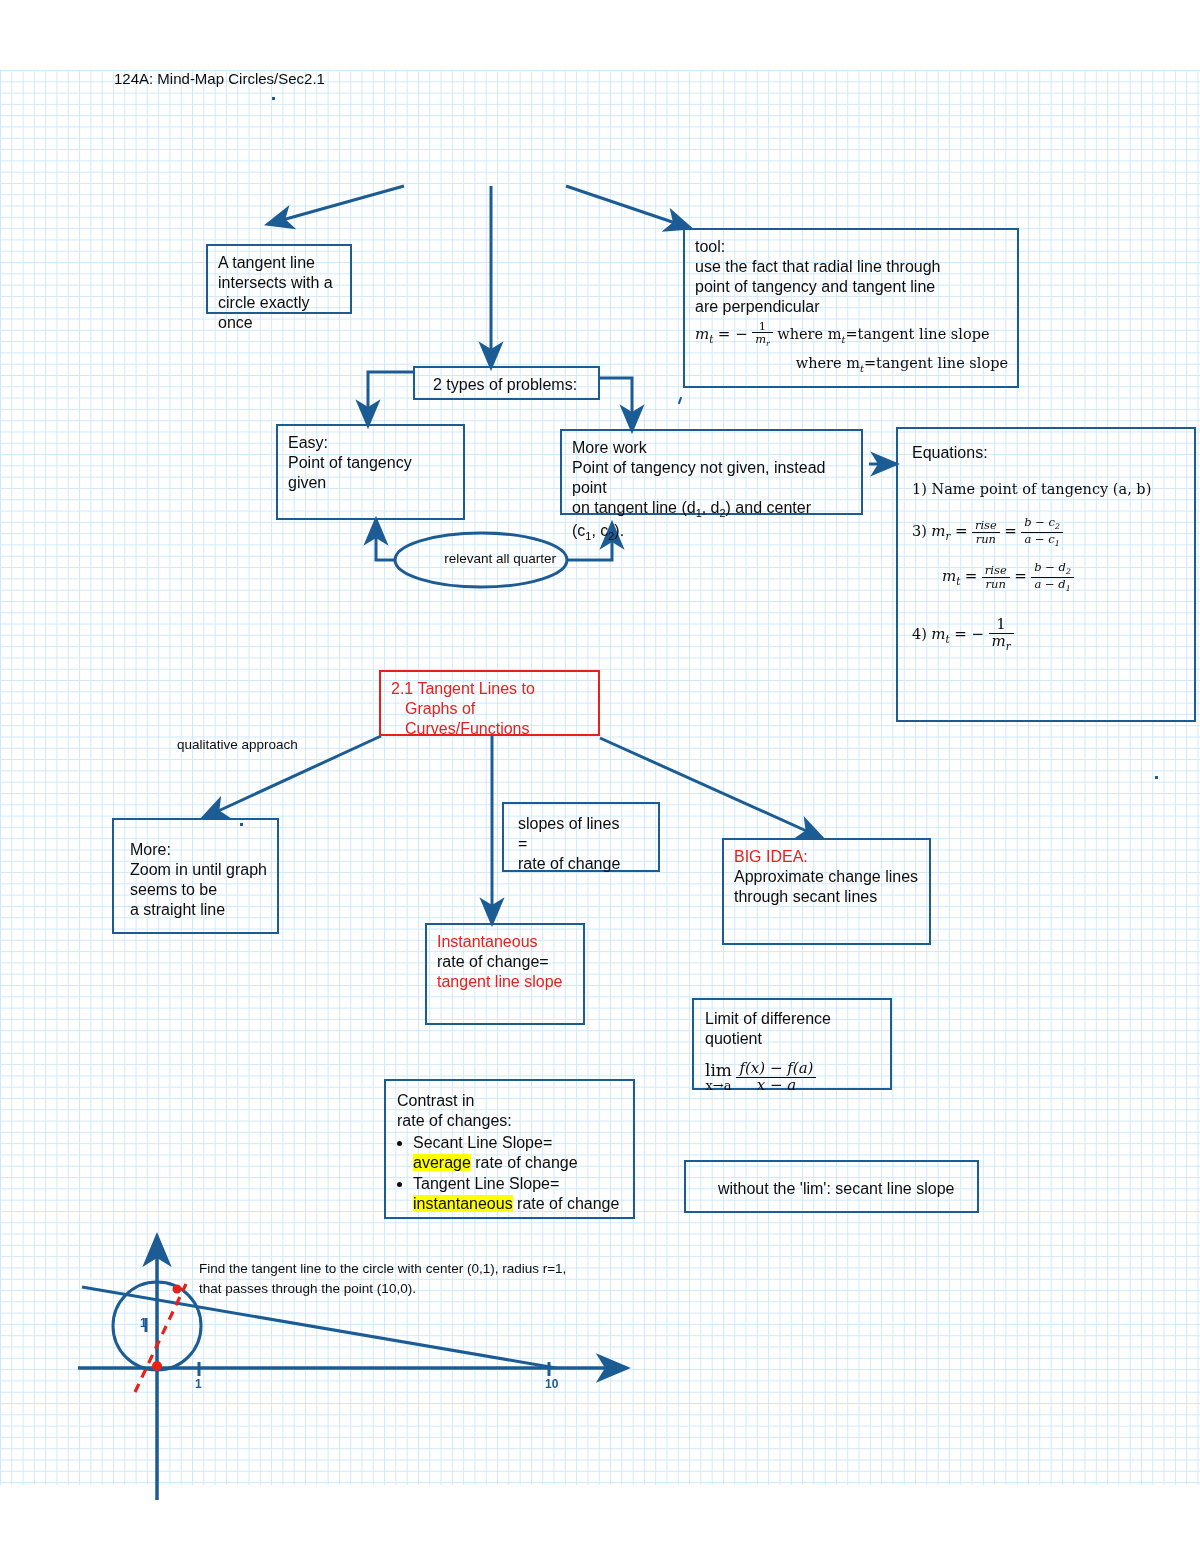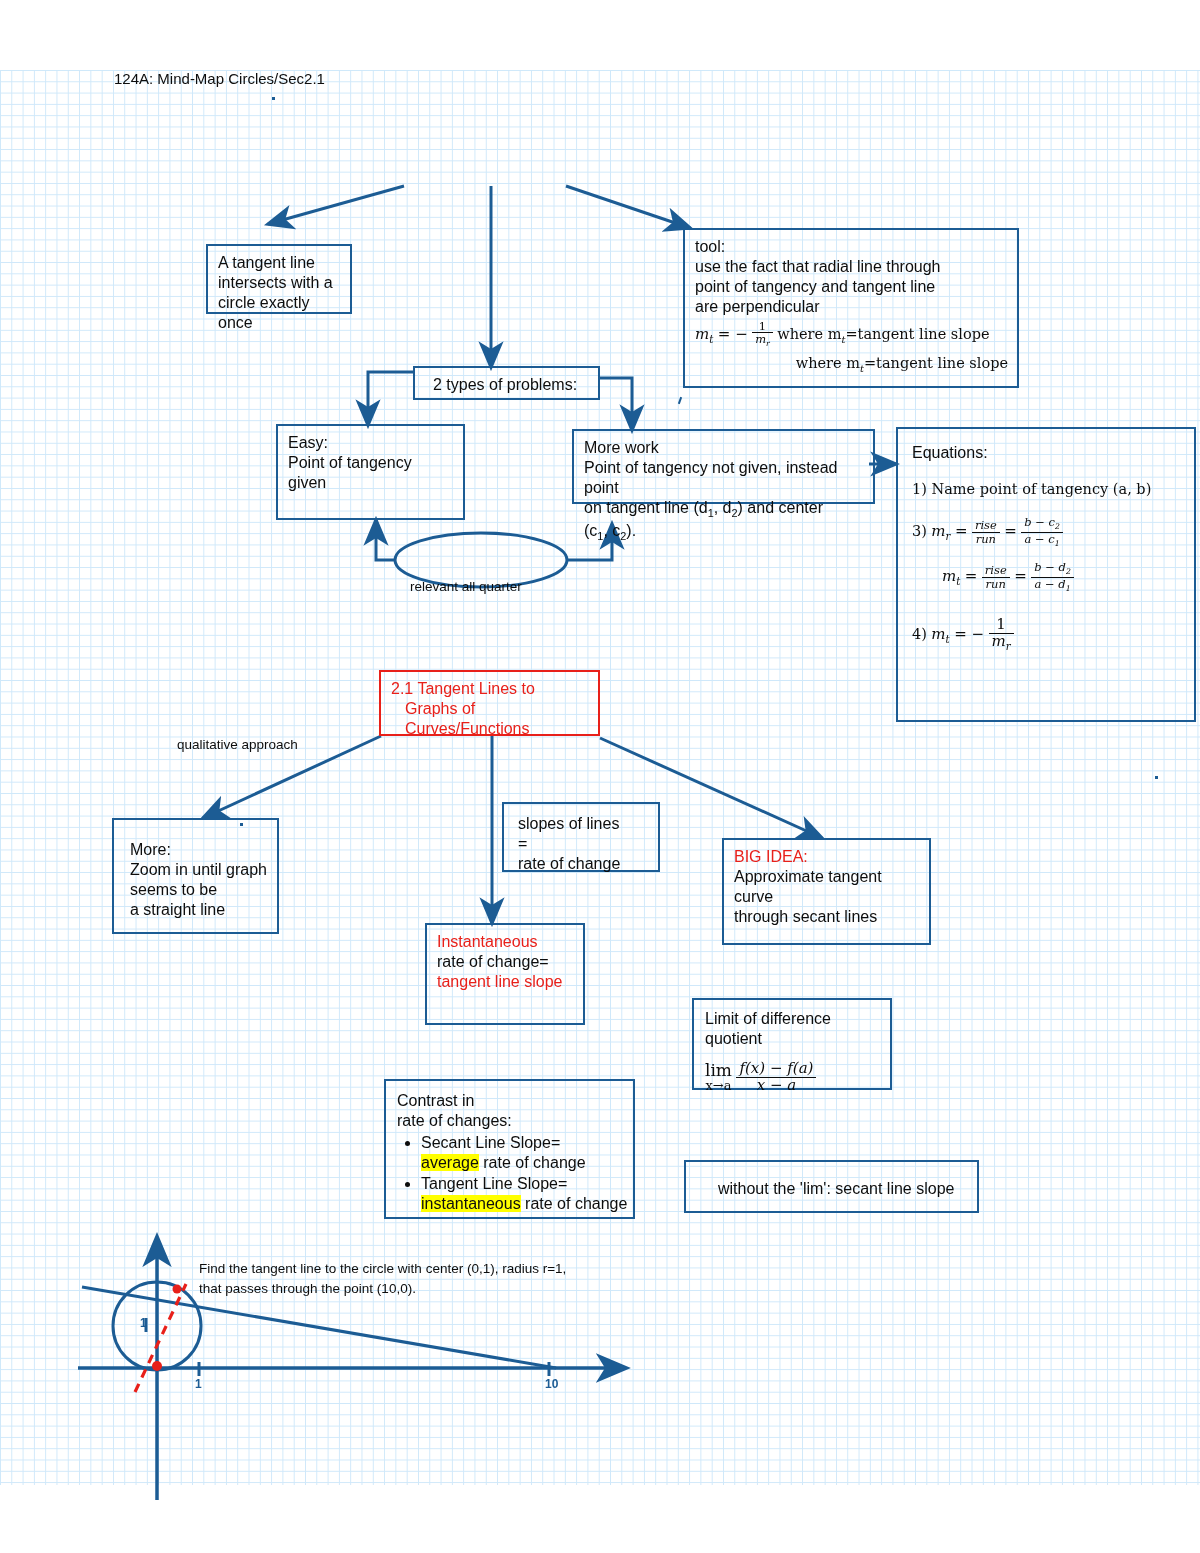--- a/index.html
+++ b/index.html
@@ -49,21 +49,21 @@
   .frac{display:inline-block;vertical-align:middle;text-align:center;line-height:1.05;}
   .frac .nu{display:block;border-bottom:1.3px solid #0d0d0d;padding:0 3px;font-size:11.5px;}
   .frac .de{display:block;padding:0 3px;font-size:11.5px;}
   .frac.big .nu{font-size:15px;}
   .frac.big .de{font-size:15px;}
   sub{font-size:.68em;}
   .lim{display:inline-block;text-align:center;line-height:1;vertical-align:middle;
        font-family:"DejaVu Serif",serif;font-style:normal;}
   .lim .l1{display:block;font-size:17px;}
   .lim .l2{display:block;font-size:13px;}
-  ul.bul{margin:2px 0 0 8px;padding-left:16px;}
+  ul.bul{margin:2px 0 0 0;padding-left:16px;}
   ul.bul li{margin:1px 0;}
 </style>
 </head>
 <body>
 
 <div id="page">
 
   <div id="grid"></div>
 
   <svg class="layer" viewBox="0 0 1200 1553" width="1200" height="1553">
@@ -134,32 +134,32 @@
 
   <div class="node box" style="left:413px;top:366px;width:187px;height:34px;padding:7px 0 0 18px;">
     <div>2 types of problems:</div>
   </div>
 
   <div class="node box pad" style="left:276px;top:424px;width:189px;height:96px;">
     <div>Easy:</div>
     <div>Point of tangency given</div>
   </div>
 
-  <div class="node box pad" style="left:572px;top:429px;width:303px;height:75px;">
+  <div class="node box pad" style="left:560px;top:429px;width:303px;height:86px;">
     <div>More work</div>
     <div>Point of tangency not given, instead point</div>
     <div>
       <span>on tangent line (d</span><sub>1</sub><span>, d</span><sub>2</sub><span>) and center</span>
     </div>
     <div>
       <span>(c</span><sub>1</sub><span>, c</span><sub>2</sub><span>).</span>
     </div>
   </div>
 
-  <div class="txt" style="left:410px;top:579px;width:146px;text-align:left;">relevant all quarter</div>
+  <div class="txt" style="left:410px;top:551px;width:146px;text-align:right;">relevant all quarter</div>
 
   <div class="node box" style="left:896px;top:427px;width:300px;height:295px;padding:14px 10px 0 14px;">
     <div>Equations:</div>
     <div style="margin-top:16px;">
       <span class="mu" style="font-size:14.5px;">1)  Name point of tangency (a, b)</span>
     </div>
     <div style="margin-top:17px;white-space:nowrap;">
       <span class="mu" style="font-size:14.5px;">3)</span>
       <span class="m"><span>m</span><sub>r</sub></span>
       <span class="mu" style="font-size:15px;">=</span>
@@ -219,21 +219,21 @@
   </div>
 
   <div class="node box pad" style="left:425px;top:923px;width:160px;height:102px;">
     <div class="red">Instantaneous</div>
     <div>rate of change=</div>
     <div class="red">tangent line slope</div>
   </div>
 
   <div class="node box pad" style="left:722px;top:838px;width:209px;height:107px;">
     <div class="red">BIG IDEA:</div>
-    <div>Approximate tangent curve</div>
+    <div>Approximate change lines</div>
     <div>through secant lines</div>
   </div>
 
   <div class="node box" style="left:692px;top:998px;width:200px;height:92px;padding:9px 0 0 11px;">
     <div>Limit of difference quotient</div>
     <div style="margin-top:12px;white-space:nowrap;">
       <span class="lim">
         <span class="l1">lim</span>
         <span class="l2">x→a</span>
       </span>

